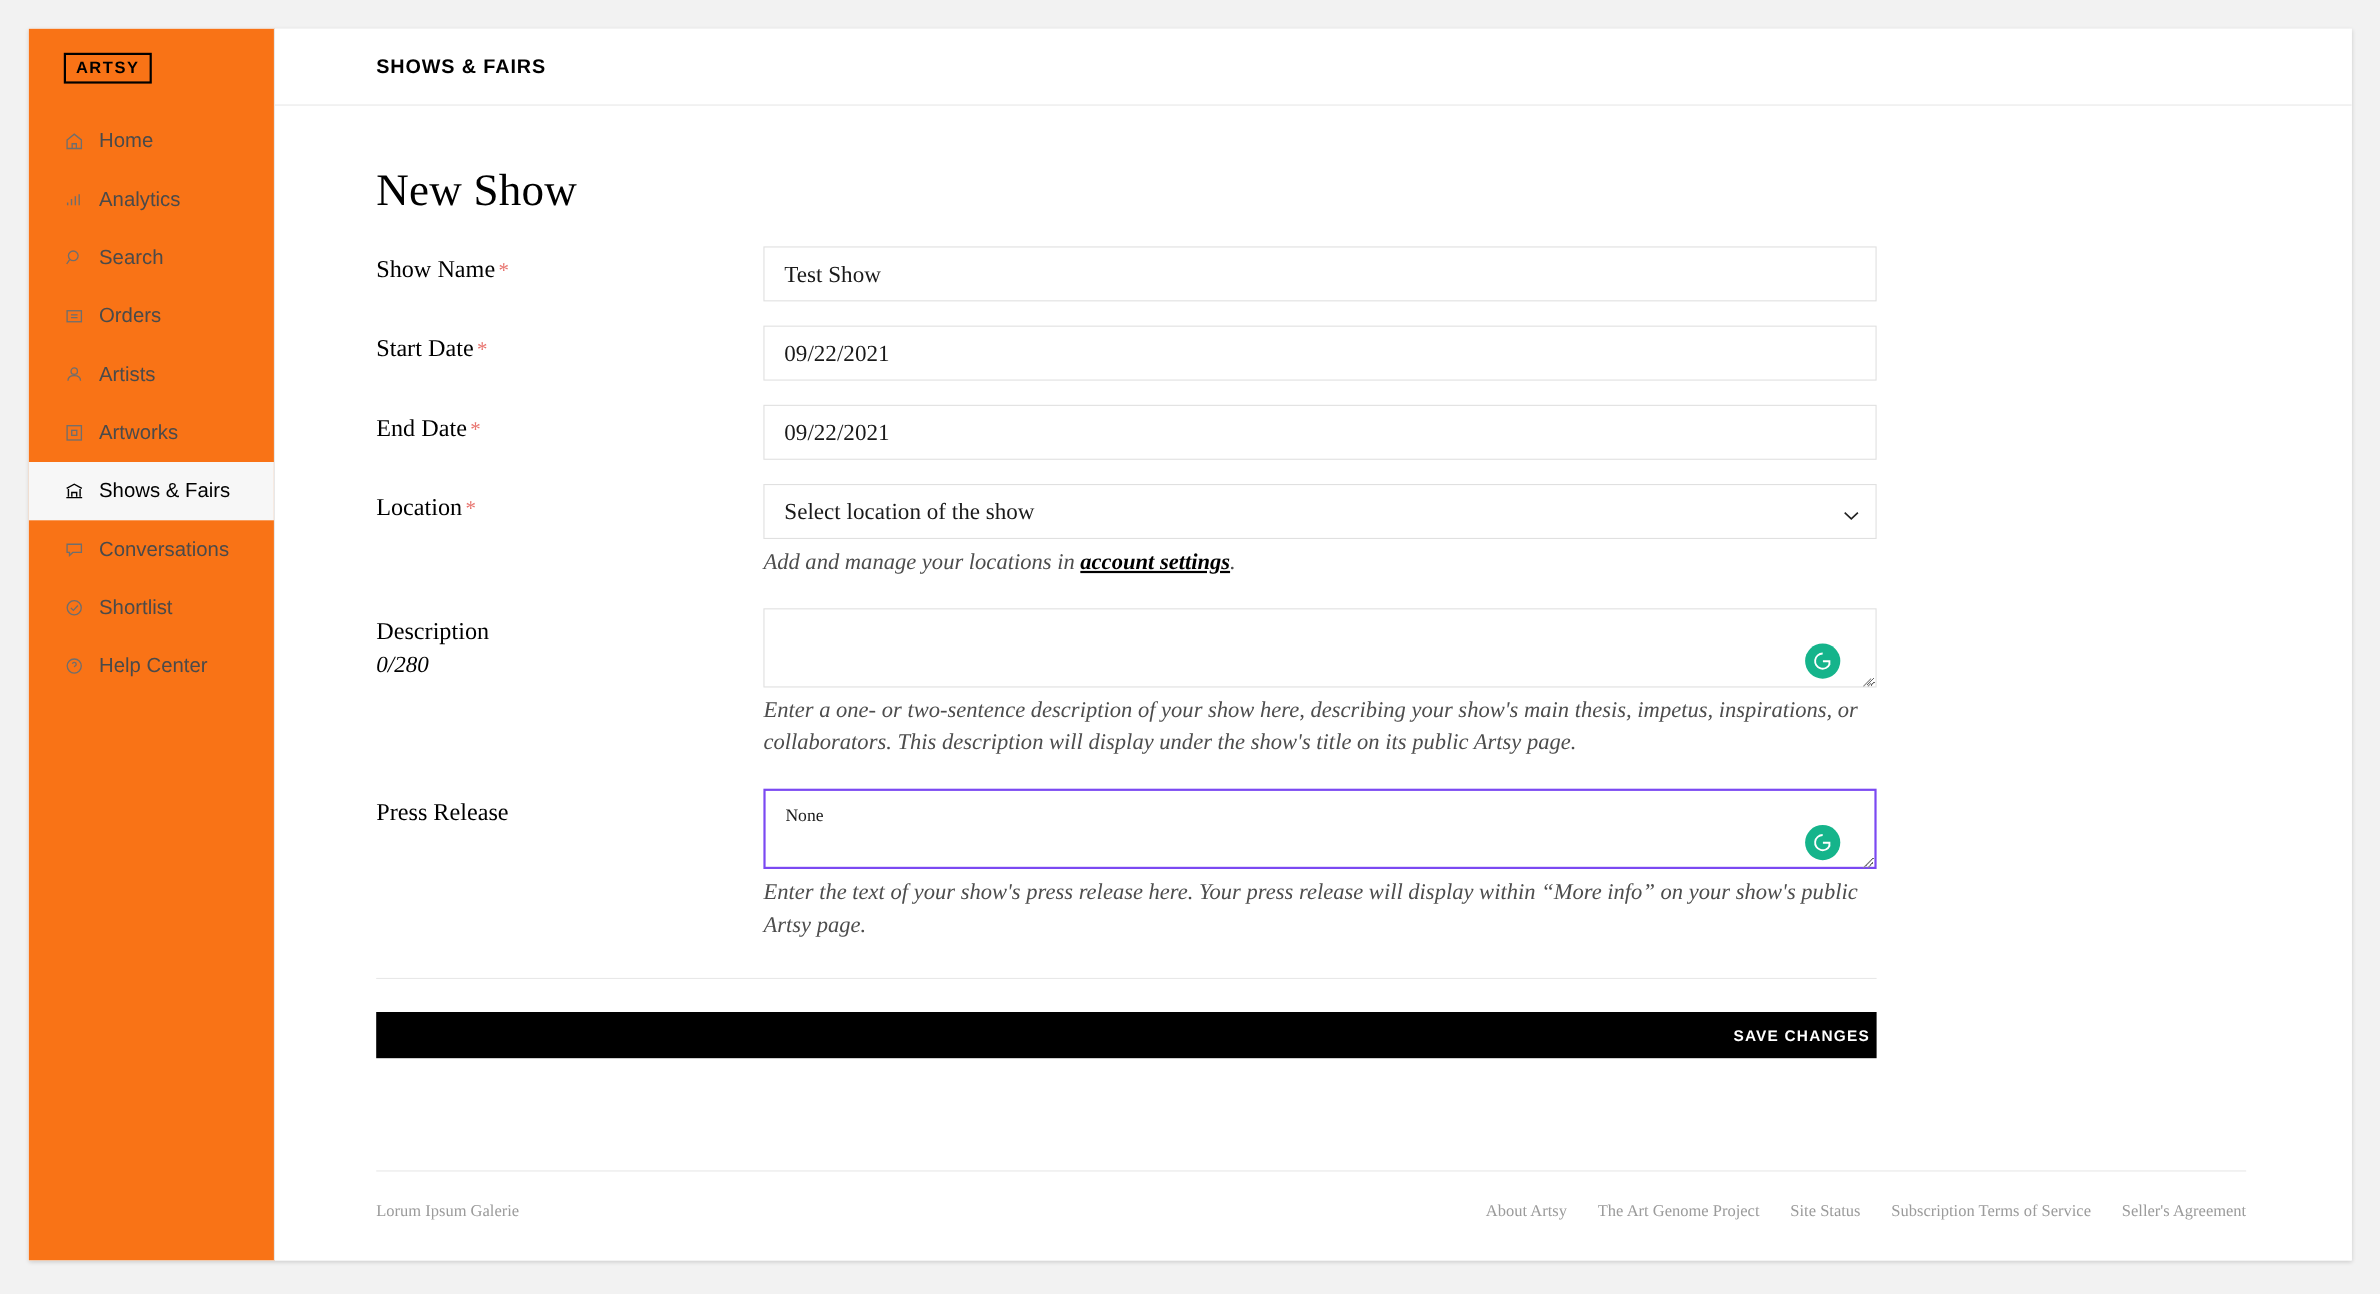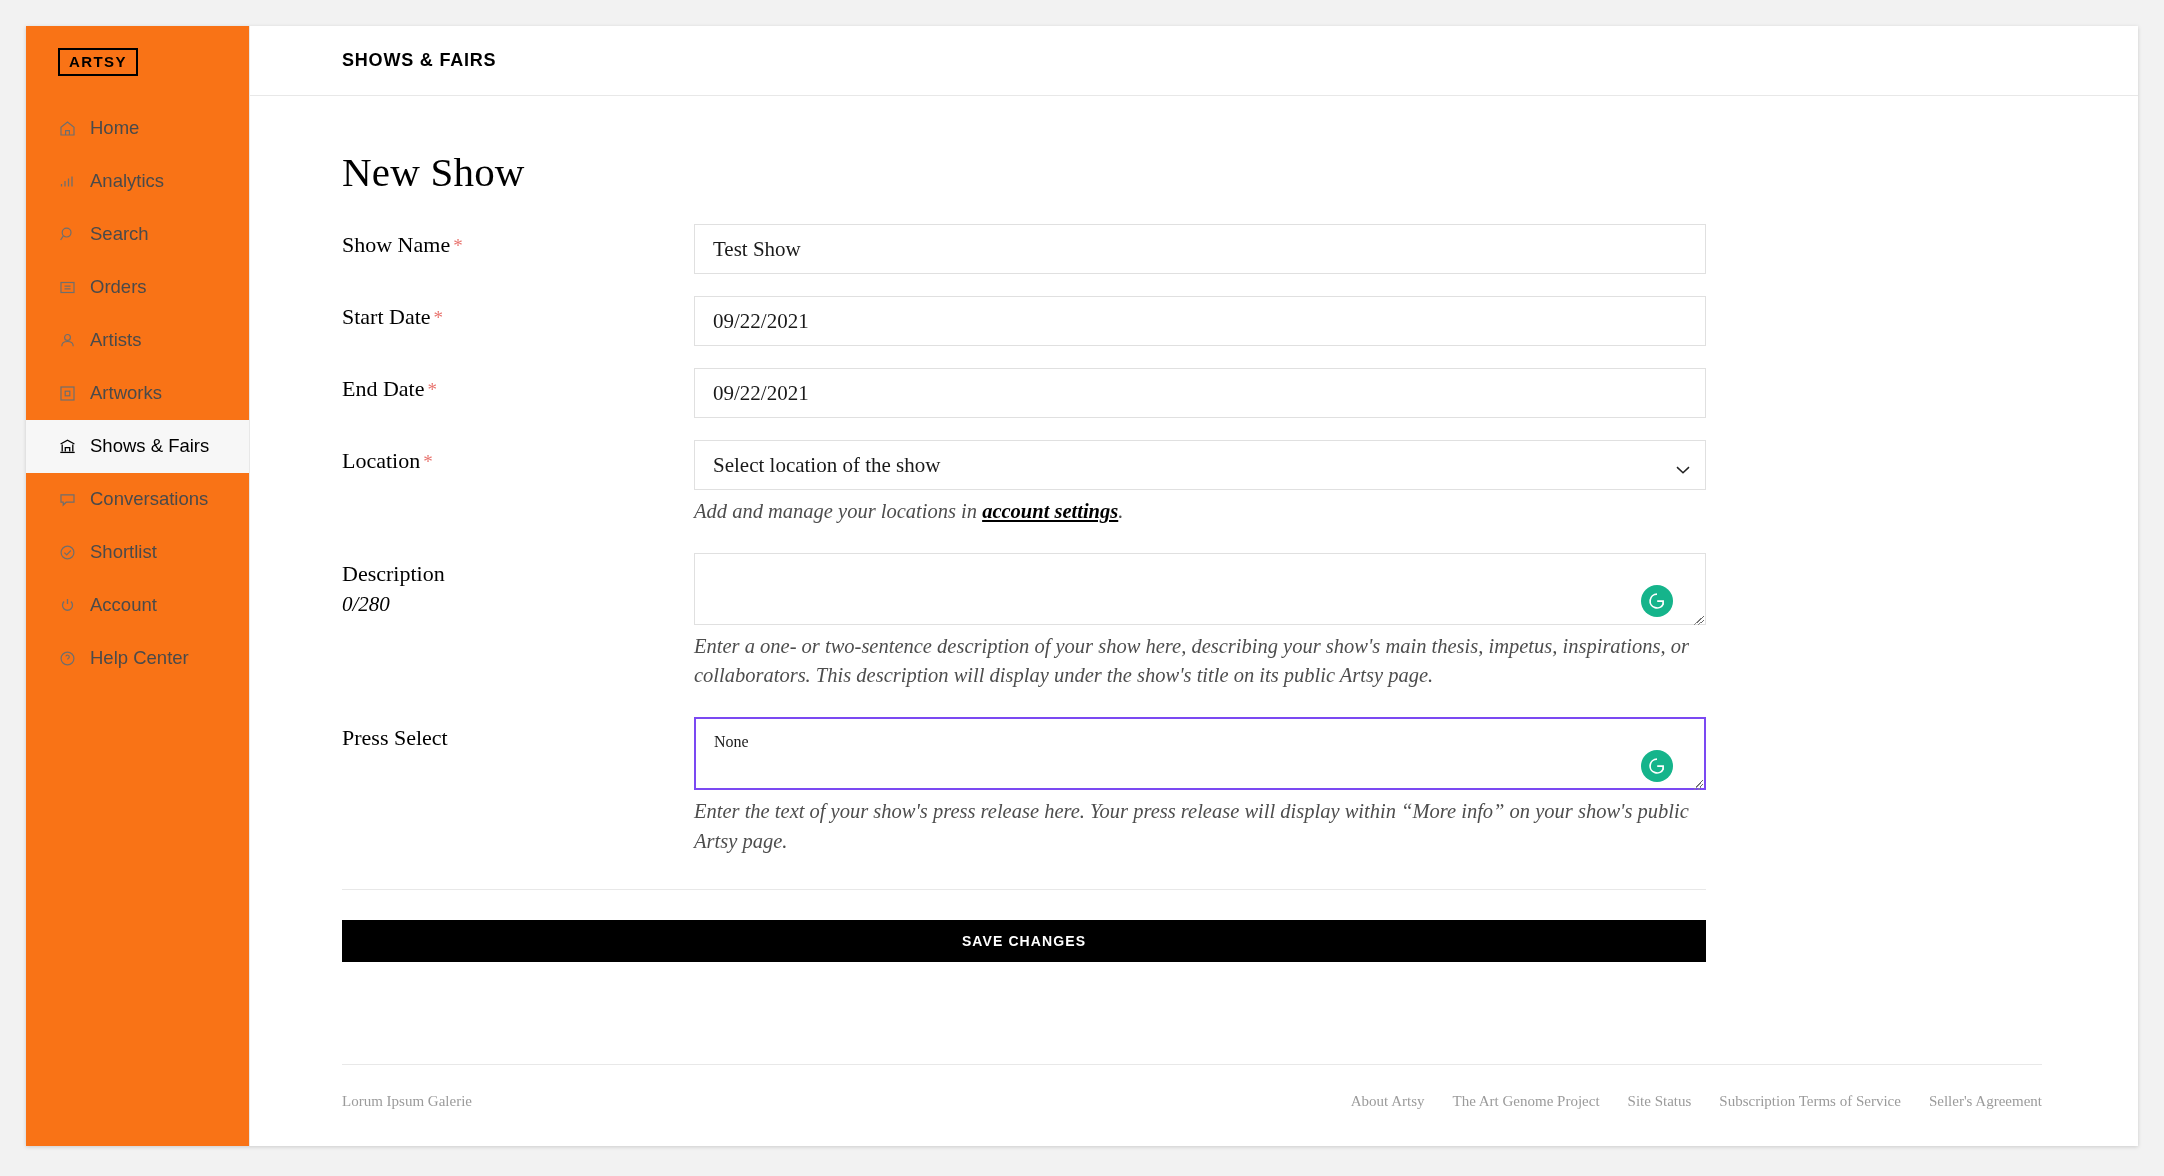--- a/index.html
+++ b/index.html
@@ -218,20 +218,21 @@
     height: 42px;
     background: #000;
     color: #fff;
     border: none;
     font-family: "Liberation Sans", sans-serif;
     font-weight: 700;
     font-size: 14px;
     letter-spacing: 1.1px;
     cursor: pointer;
     border-radius: 0;
+    text-align: right;
   }
 
   
   .footer-sep {
     border-top: 1px solid #e8e8e8;
     margin-top: auto;
     width: 1700px;
   }
   .footer {
     display: flex;
@@ -340,29 +341,20 @@
       <div class="nav-item">
         <span class="ico">
           <svg width="19" height="19" viewBox="0 0 19 19">
               <circle cx="9.5" cy="9.5" r="6.4" fill="none" stroke-width="1.2"></circle>
               <path d="M6.4 9.6l2.3 2.3 4.1-4.4" fill="none" stroke-width="1.2"></path>
             </svg>
         </span>
         <span class="ni-label">Shortlist</span>
       </div>
 
-      <div class="nav-item">
-        <span class="ico">
-          <svg width="19" height="19" viewBox="0 0 19 19">
-              <path d="M9.5 3v5" fill="none" stroke-width="1.3"></path>
-              <path d="M6.1 5.6a5 5 0 1 0 6.8 0" fill="none" stroke-width="1.3"></path>
-            </svg>
-        </span>
-        <span class="ni-label">Account</span>
-      </div>
 
       <div class="nav-item">
         <span class="ico">
           <svg width="19" height="19" viewBox="0 0 19 19">
               <circle cx="9.5" cy="9.5" r="6.4" fill="none" stroke-width="1.2"></circle>
               <path d="M7.8 7.4a1.8 1.8 0 0 1 3.5.6c0 1.2-1.6 1.4-1.7 2.5" fill="none" stroke-width="1.2"></path>
               <path d="M9.5 13.1v.05" fill="none" stroke-width="1.5"></path>
             </svg>
         </span>
         <span class="ni-label">Help Center</span>
@@ -448,21 +440,21 @@
                     <path d="M10 3 3 10M10 7 7 10" stroke="#8a8a8a" stroke-width="1"></path>
                   </svg>
               </span>
             </div>
             <div class="hint">Enter a one- or two-sentence description of your show here, describing your show's main thesis, impetus, inspirations, or collaborators. This description will display under the show's title on its public Artsy page.</div>
           </div>
         </div>
 
         <div class="row" style="margin-bottom:0;">
           <div class="row-label">
-            <span>Press Select</span>
+            <span>Press Release</span>
           </div>
           <div class="row-field">
             <div class="ta-wrap">
               <textarea class="ta focused" style="">None</textarea>
               <span class="grammarly">
                 <svg width="20" height="20" viewBox="0 0 20 20">
                     <path d="M10 3.1a6.9 6.9 0 1 0 6.3 9.7" fill="none" stroke="#fff" stroke-width="1.7"></path>
                     <path d="M10.2 10.1h5.9v3.1" fill="none" stroke="#fff" stroke-width="1.7"></path>
                   </svg>
               </span>

